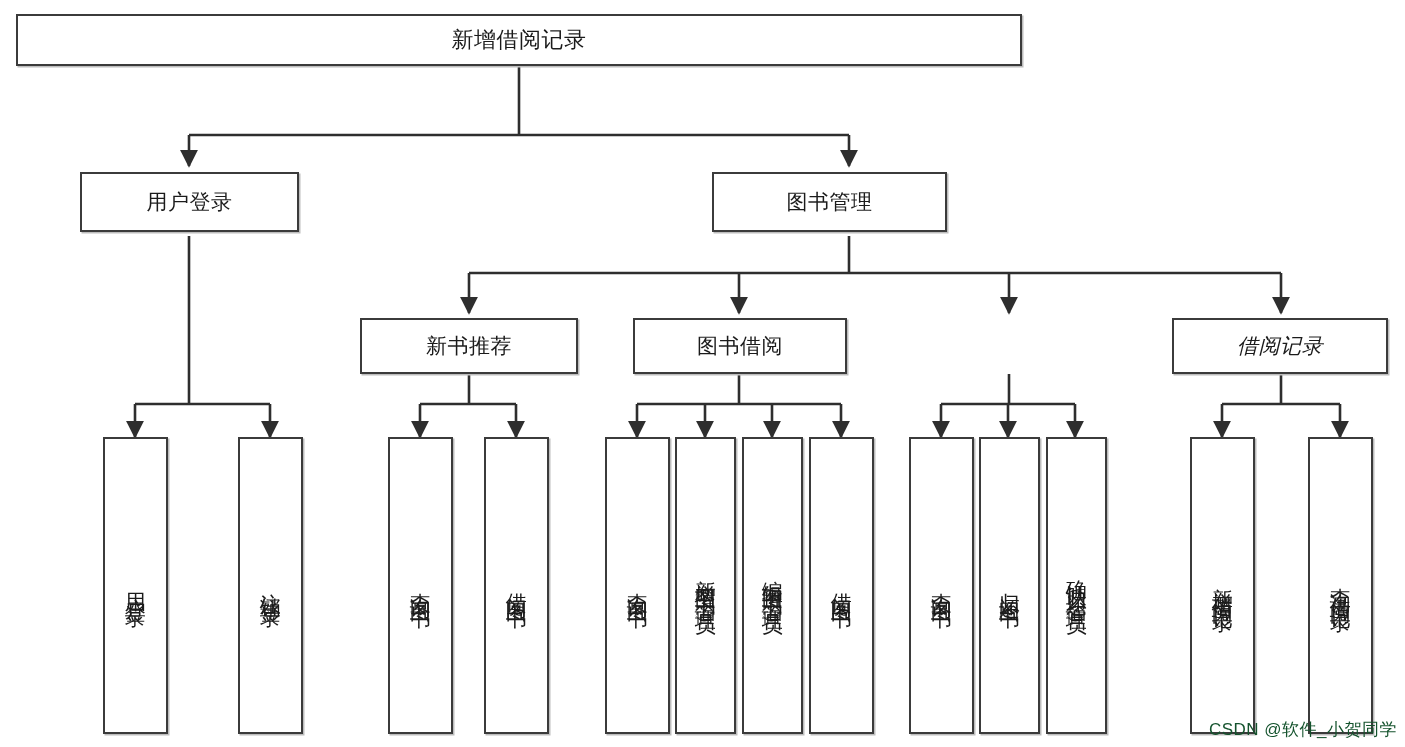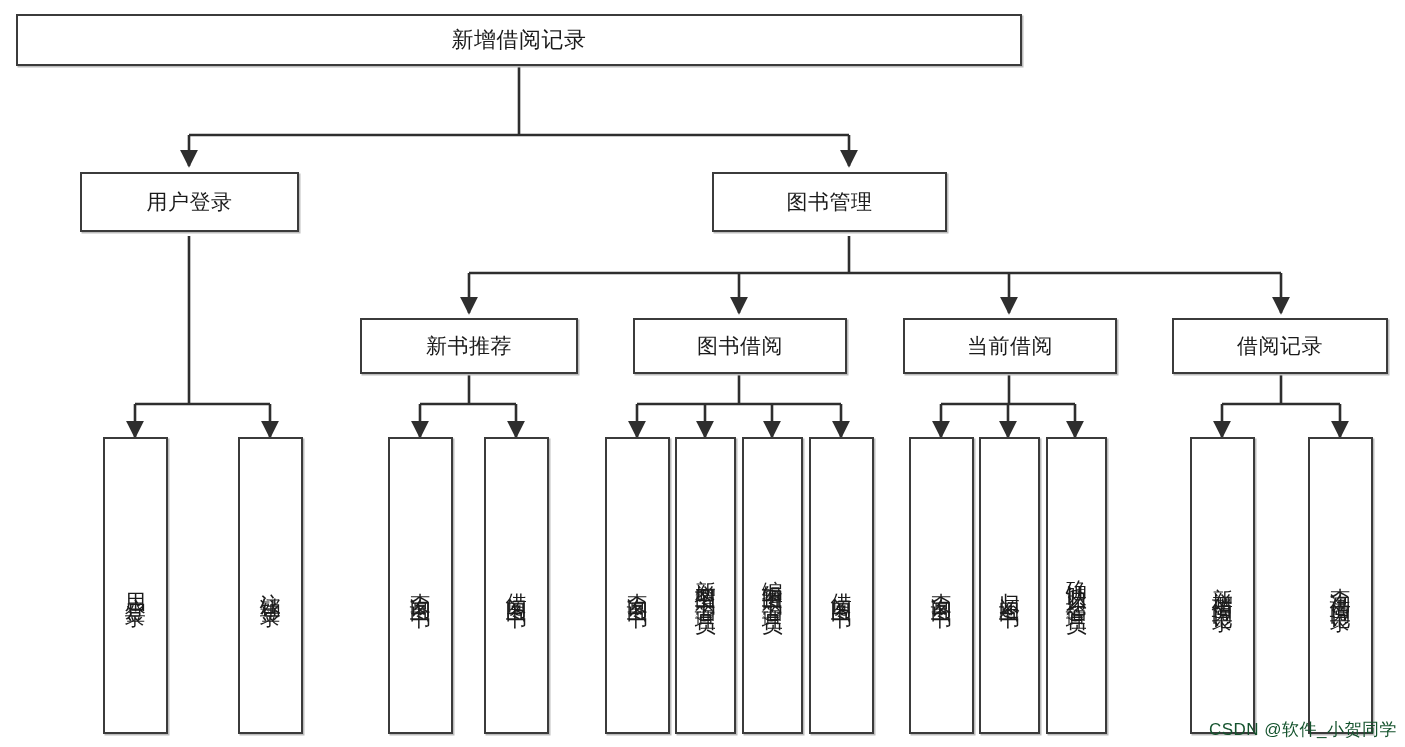--- a/index.html
+++ b/index.html
@@ -138,24 +138,21 @@
   <div class="node horiz" style="left:712px; top:172px; width:235px; height:60px;">
     <span class="label">图书管理</span>
   </div>
 
   <div class="node horiz" style="left:360px; top:318px; width:218px; height:56px;align-items:center;">
     <span class="label">新书推荐</span>
   </div>
   <div class="node horiz" style="left:633px; top:318px; width:214px; height:56px;">
     <span class="label">图书借阅</span>
   </div>
-  <div class="node horiz" style="left:903px; top:318px; width:214px; height:56px;">
-    <span class="label">当前借阅</span>
-  </div>
-  <div class="node horiz" style="left:1172px; top:318px; width:216px; height:56px;">
+  <div class="node horiz" style="left:1172px; top:318px; width:216px; height:56px;font-style:italic;">
     <span class="label">借阅记录</span>
   </div>
 
   <div class="node vert" style="left:103px; top:437px; width:65px; height:297px;">
     <span class="label">用户登录</span>
   </div>
   <div class="node vert" style="left:238px; top:437px; width:65px; height:297px;">
     <span class="label">注销登录</span>
   </div>
 

